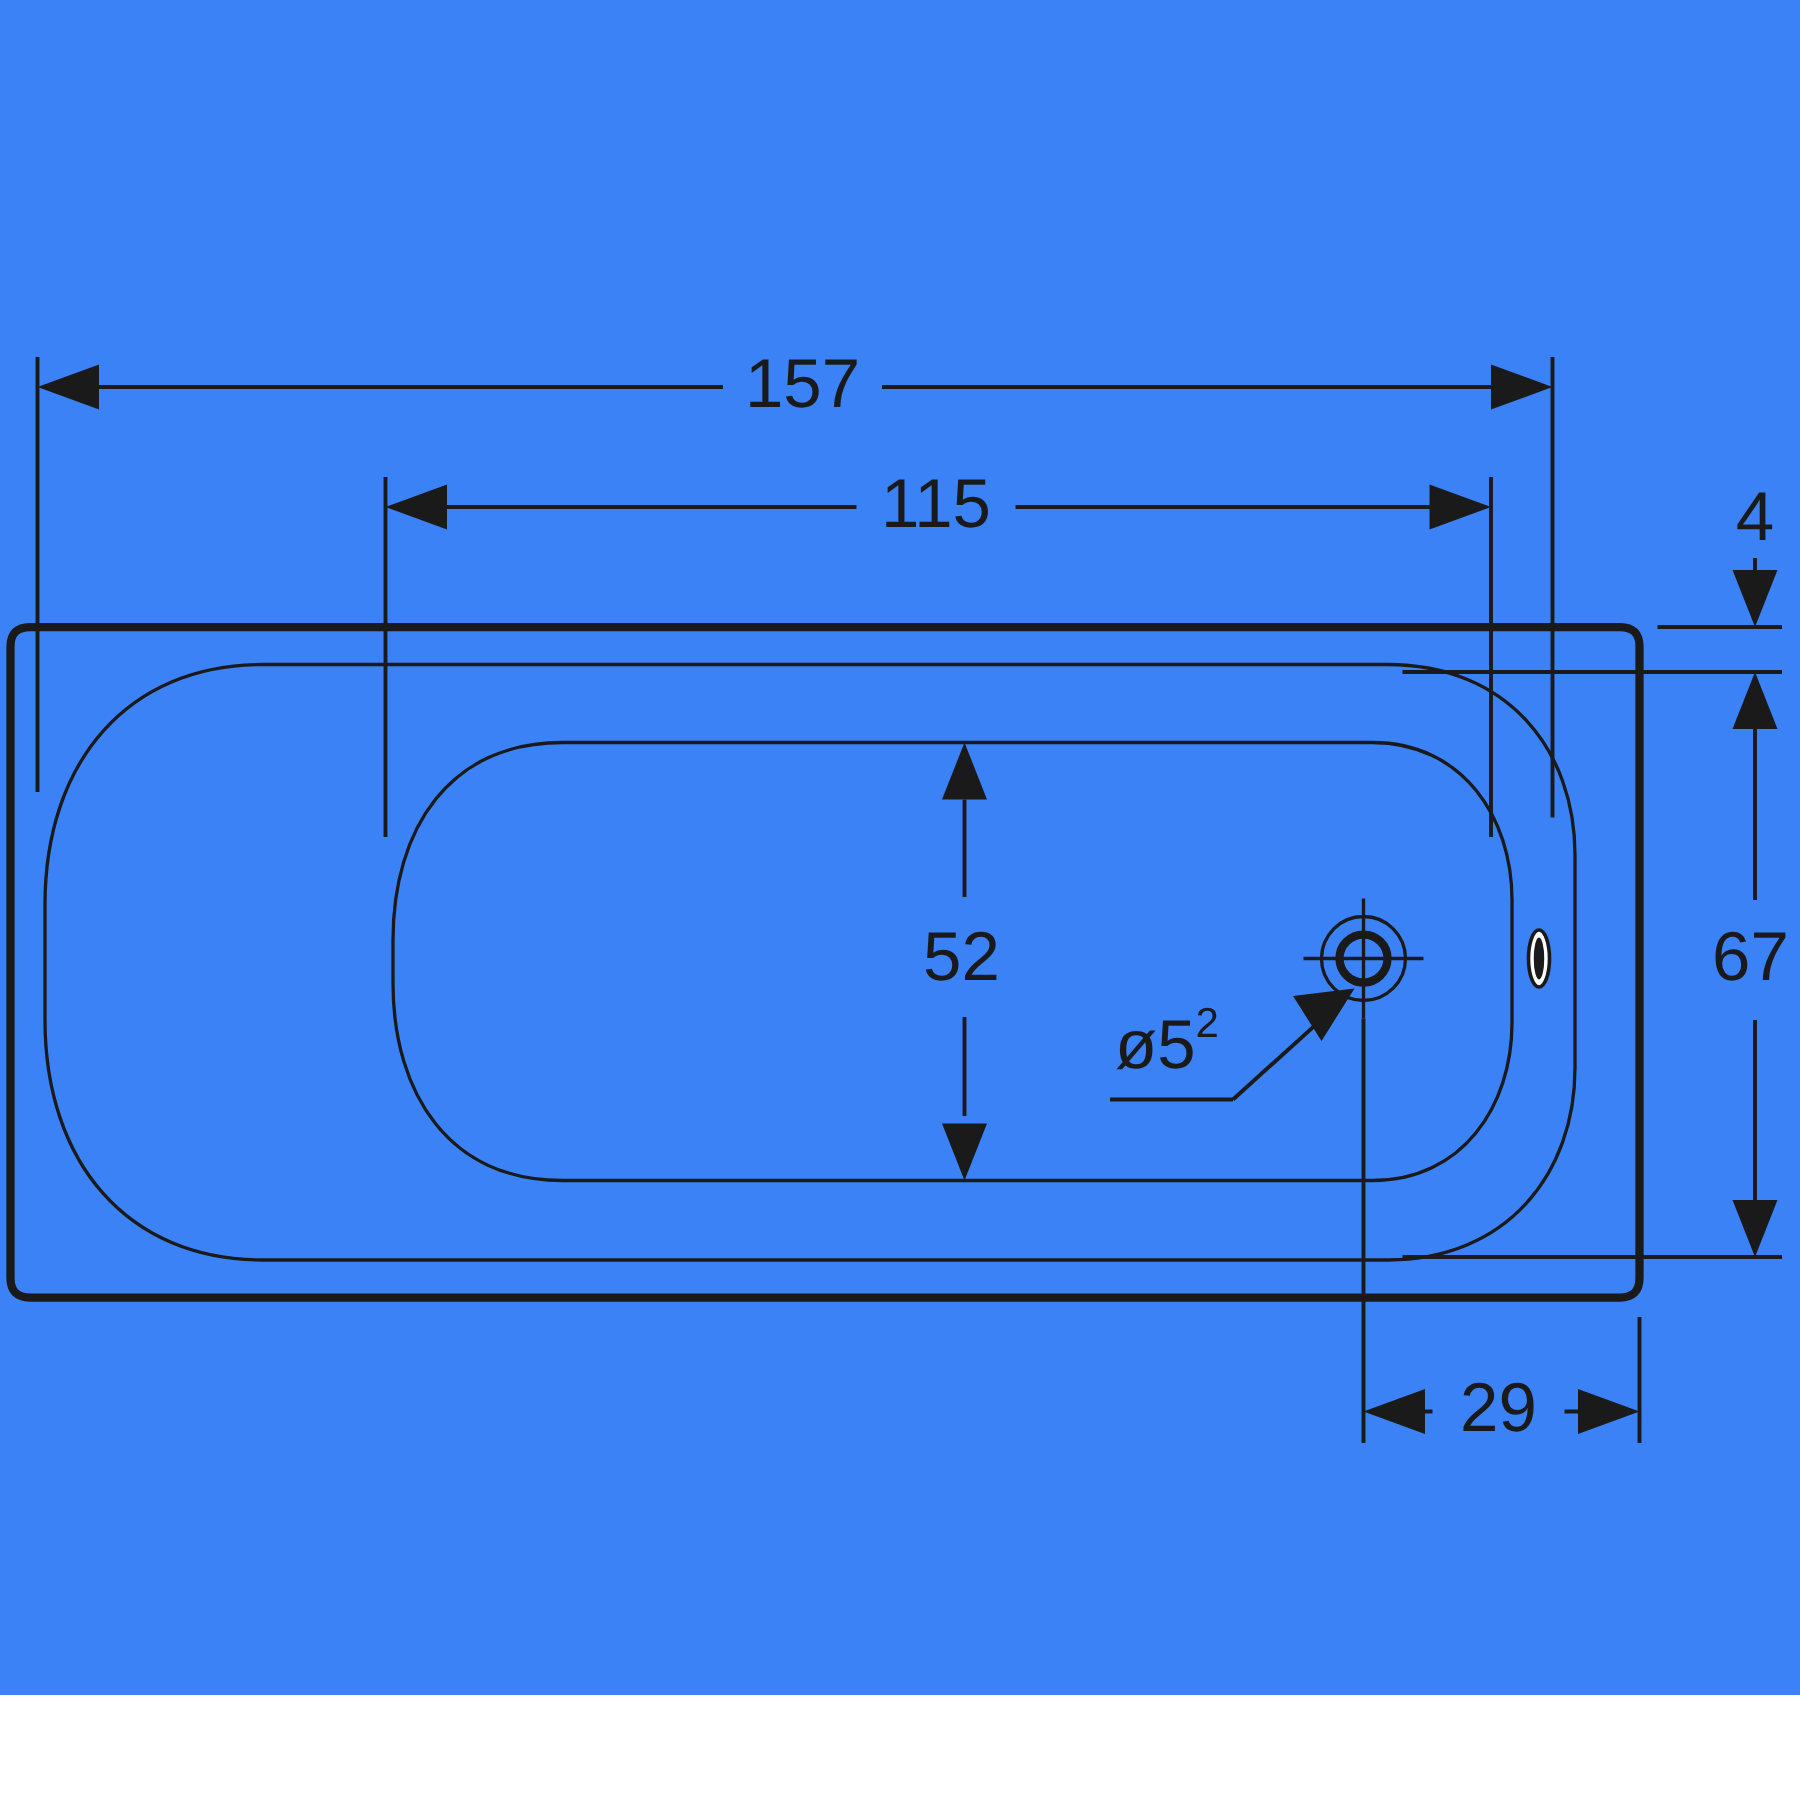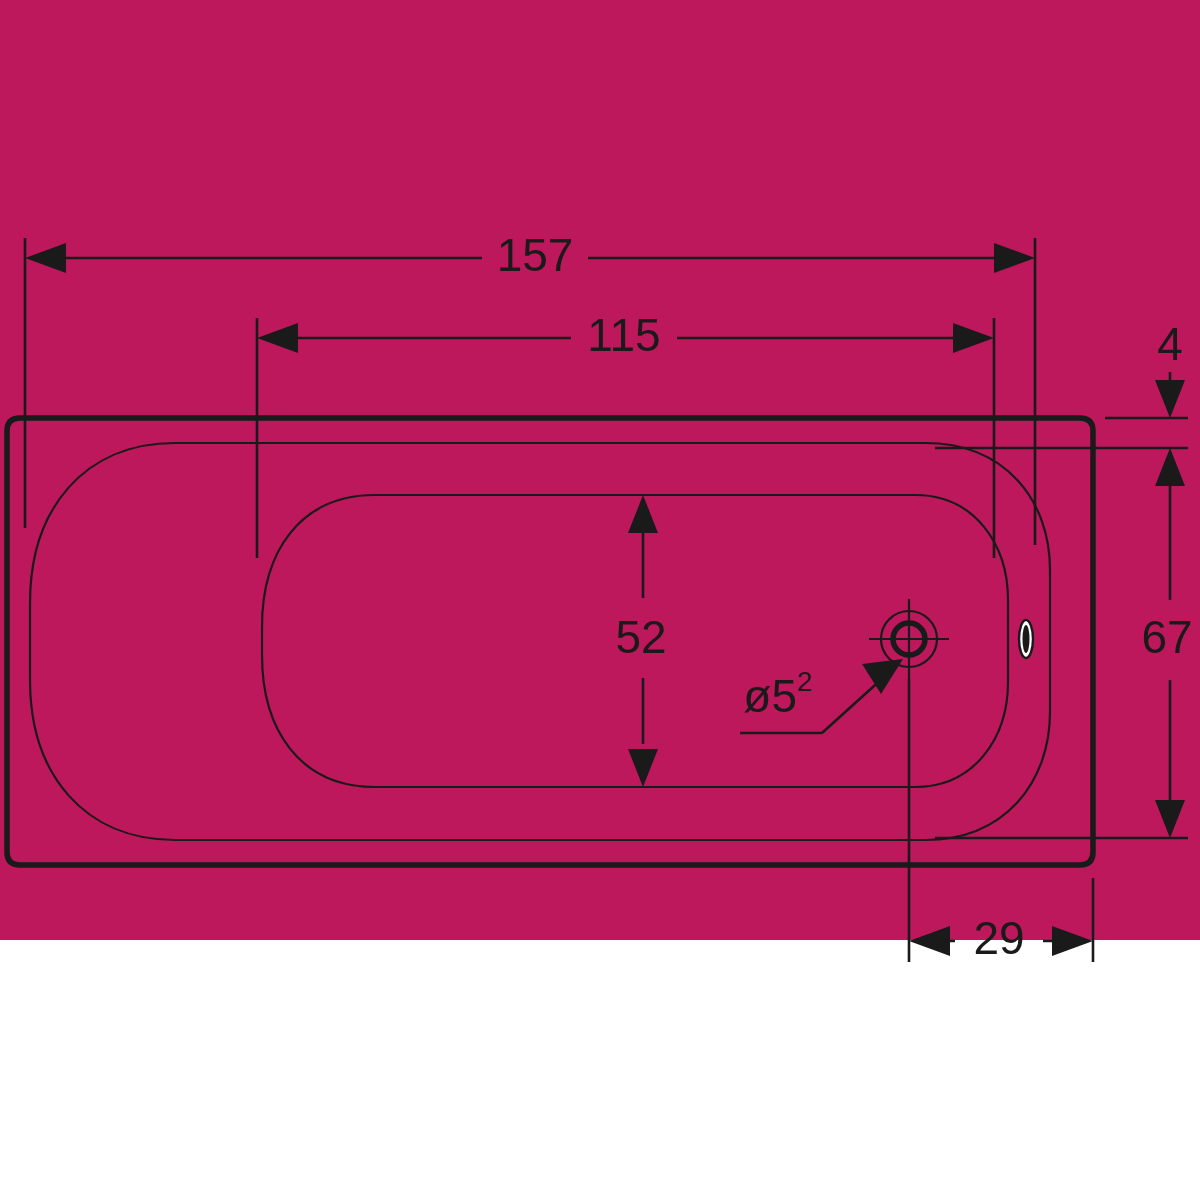--- a/index.html
+++ b/index.html
@@ -9,22 +9,22 @@
   }
   body {
     width: 1200px;
     height: 1200px;
     font-family: "Liberation Sans", sans-serif;
     overflow: hidden;
   }
   #drawing-root {
     position: relative;
     width: 1200px;
-    height: 940px;
-    background: #be185d;
+    height: 1130px;
+    background: #3b82f6;
   }
   svg#tech-drawing {
     display: block;
     width: 1200px;
     height: 1200px;
   }
   .dim-text {
     font-family: "Liberation Sans", sans-serif;
     font-size: 46px;
     fill: #1a1a1a;

